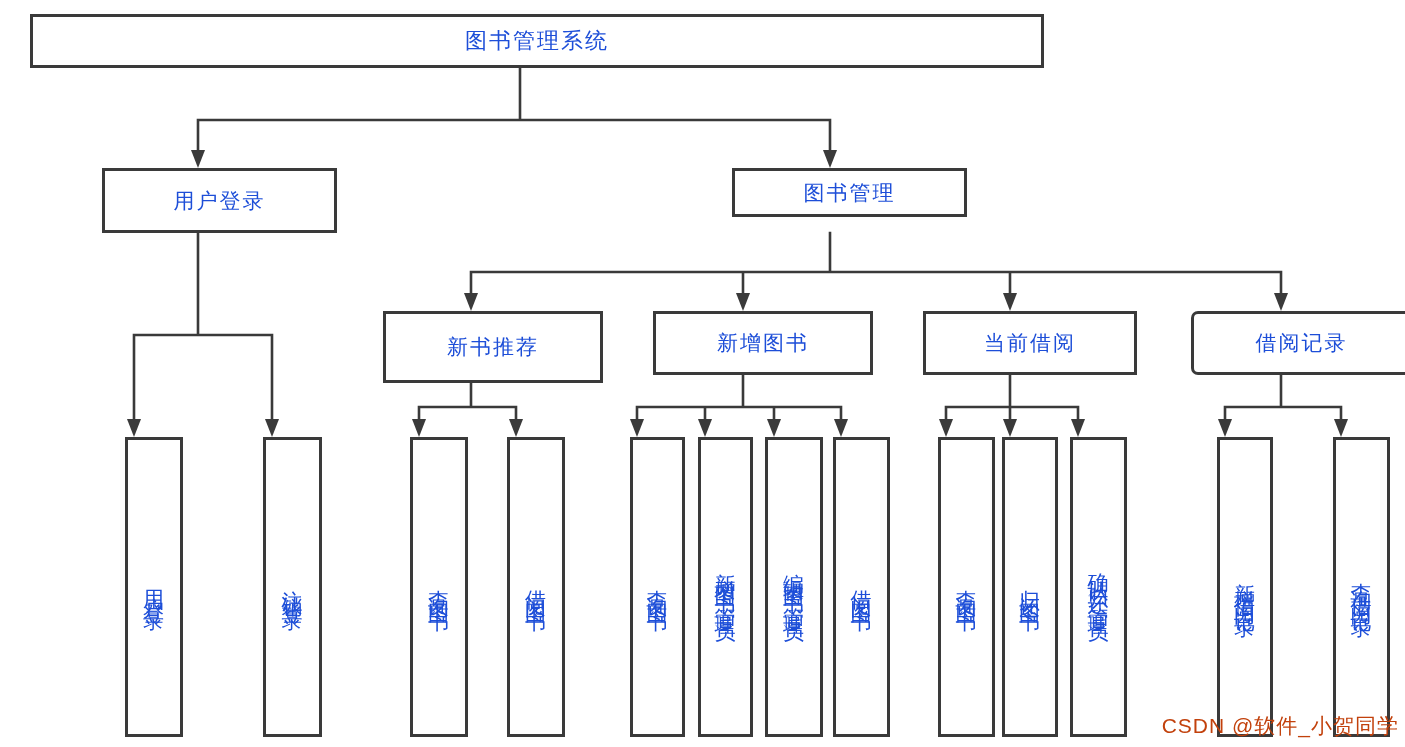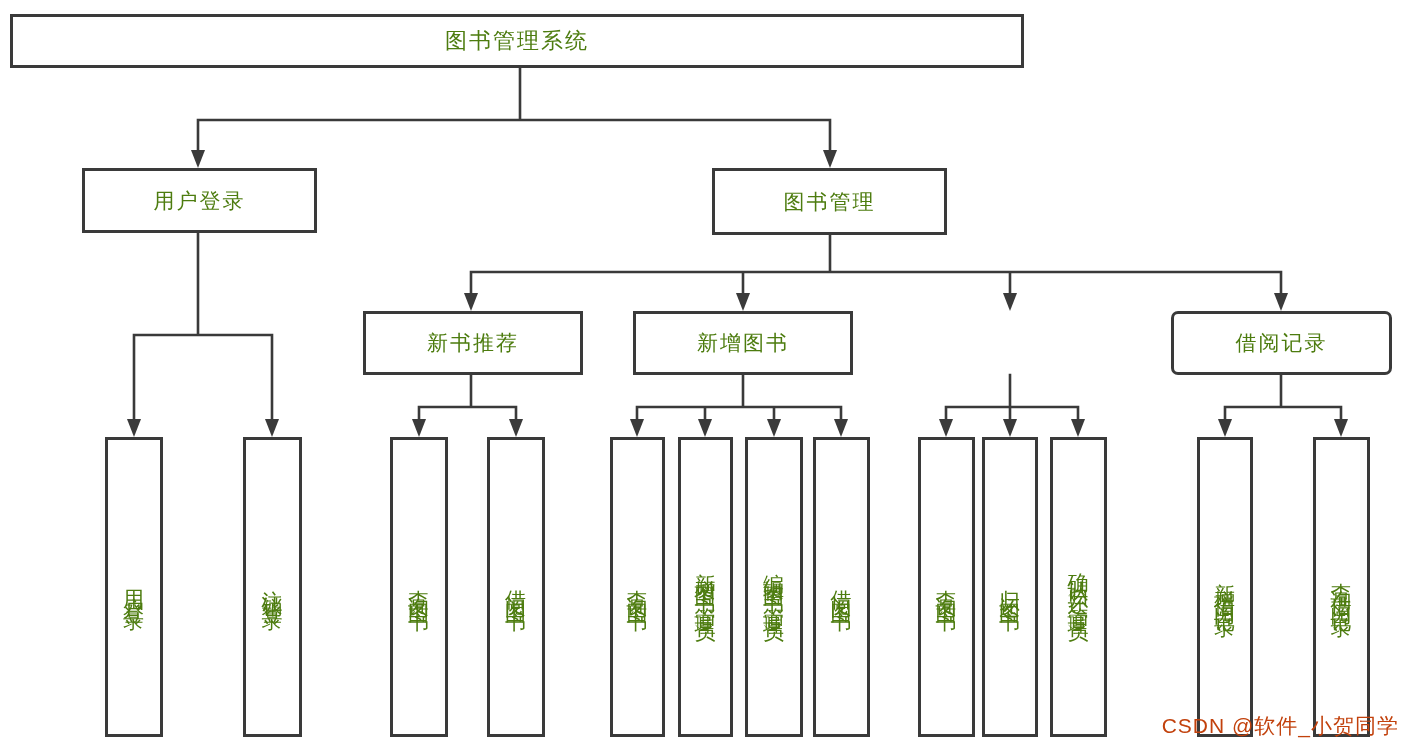--- a/index.html
+++ b/index.html
@@ -10,23 +10,24 @@
     font-family:"Liberation Sans","DejaVu Sans",sans-serif;
     overflow:hidden;
   }
   #connectors{position:absolute;left:0;top:0;width:1405px;height:747px;}
   .box{
     position:absolute;
     box-sizing:border-box;
     border:3px solid #3a3a3a;
     background:#ffffff;
     display:flex;align-items:center;justify-content:center;
-    color:#4d7c0f;
+    color:#1d4ed8;
     font-size:21px;
     text-align:left;
+    margin-left:20px;
   }
   .h-box{letter-spacing:2px;}
   .root-box{font-size:22px;}
   .v-box{
     writing-mode:vertical-rl;
     text-orientation:mixed;
     letter-spacing:7px;
     line-height:1.1;
   }
   .watermark{
@@ -72,24 +73,25 @@
       <polygon points="1003,419 1017,419 1010,437"></polygon>
       <polygon points="1071,419 1085,419 1078,437"></polygon>
       <polygon points="1218,419 1232,419 1225,437"></polygon>
       <polygon points="1334,419 1348,419 1341,437"></polygon>
     </g>
   </svg>
 
   <div class="box h-box root-box" style="left:10px;top:14px;width:1014px;height:54px;">图书管理系统</div>
 
   <div class="box h-box" style="left:82px;top:168px;width:235px;height:65px;">用户登录</div>
-  <div class="box h-box" style="left:712px;top:168px;width:235px;height:67px;">图书管理</div>
+  <div class="box h-box" style="left:712px;top:168px;width:235px;height:49px;">图书管理</div>
 
-  <div class="box h-box" style="left:363px;top:311px;width:220px;height:64px;">新书推荐</div>
+  <div class="box h-box" style="left:363px;top:311px;width:220px;height:72px;">新书推荐</div>
   <div class="box h-box" style="left:633px;top:311px;width:220px;height:64px;">新增图书</div>
+  <div class="box h-box" style="left:903px;top:311px;width:214px;height:64px;">当前借阅</div>
   <div class="box h-box" style="left:1171px;top:311px;width:221px;height:64px;border-radius:7px;">借阅记录</div>
 
   <div class="box v-box" style="left:105px;top:437px;width:58px;height:300px;">用户登录</div>
   <div class="box v-box" style="left:243px;top:437px;width:59px;height:300px;">注销登录</div>
 
   <div class="box v-box" style="left:390px;top:437px;width:58px;height:300px;">查询图书</div>
   <div class="box v-box" style="left:487px;top:437px;width:58px;height:300px;">借阅图书</div>
 
   <div class="box v-box" style="left:610px;top:437px;width:55px;height:300px;">查询图书</div>
   <div class="box v-box" style="left:678px;top:437px;width:55px;height:300px;">新增图书（管理员）</div>

